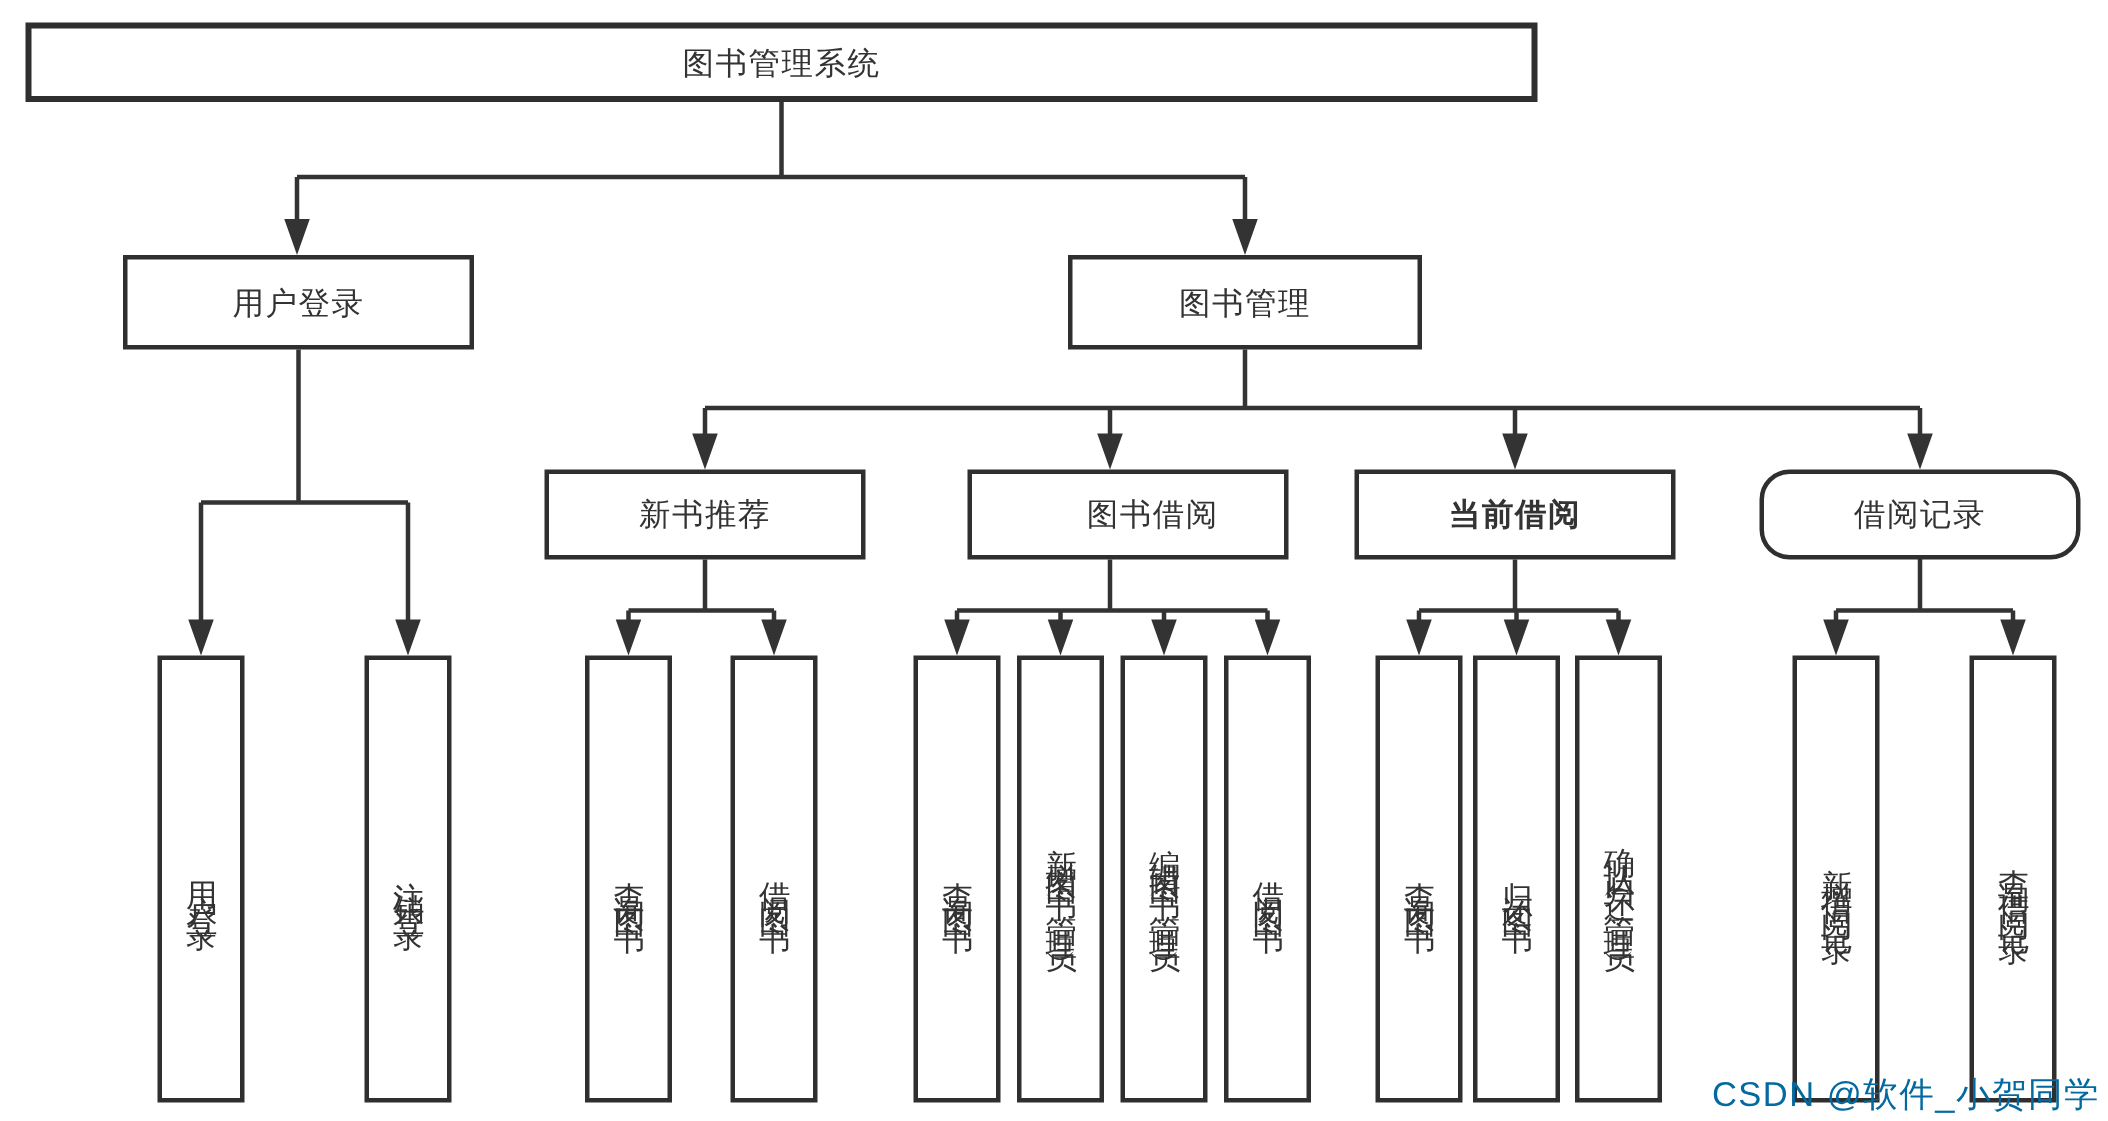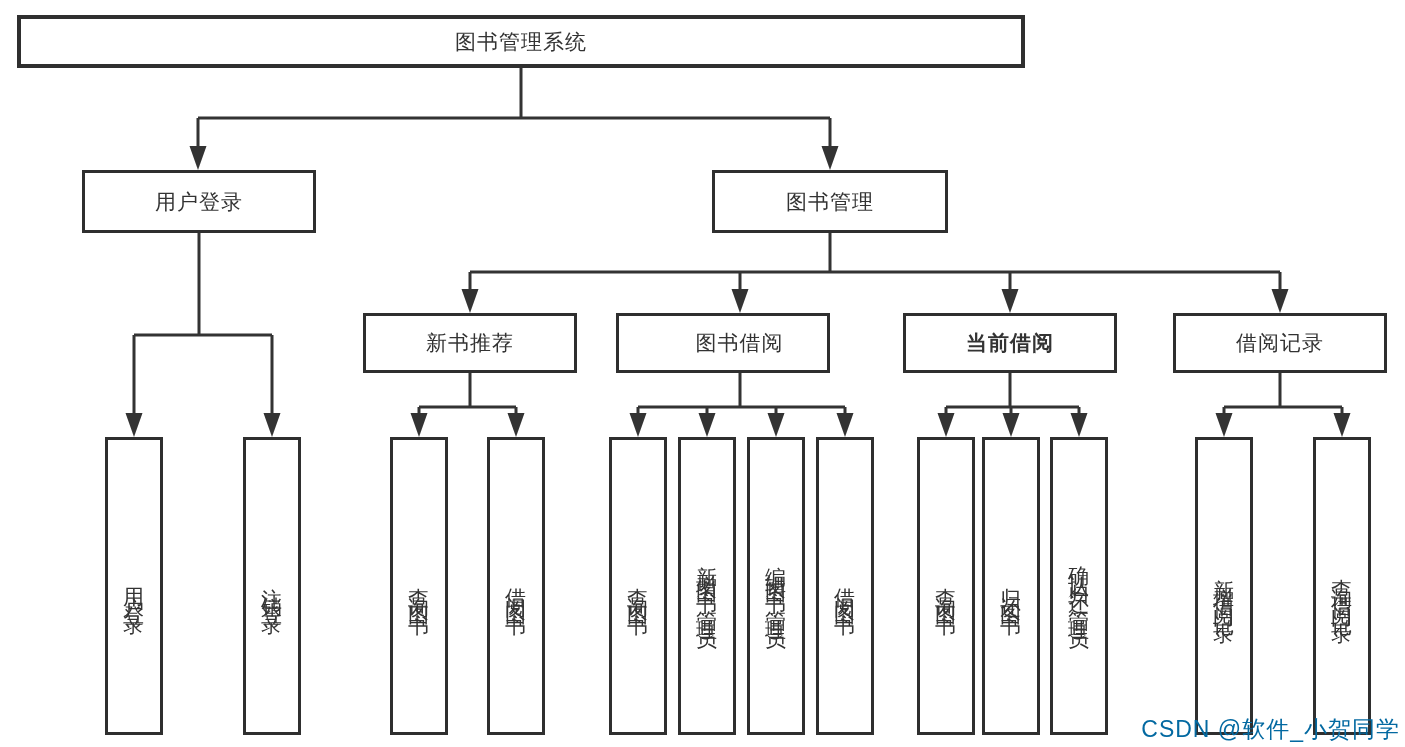--- a/index.html
+++ b/index.html
@@ -95,23 +95,23 @@
       <polygon points="1333.5,413 1350.5,413 1342,437"></polygon>
     </g>
   </svg>
 
   <div class="box h-box root-box" style="left:17px; top:15px; width:1008px; height:53px;">图书管理系统</div>
 
   <div class="box h-box lvl2" style="left:82px; width:234px;">用户登录</div>
   <div class="box h-box lvl3" style="left:363px;">新书推荐</div>
 
   <div class="box h-box lvl2" style="left:712px; width:236px;">图书管理</div>
-  <div class="box h-box lvl3" style="left:616px;padding-left:33px;">图书借阅</div>
+  <div class="box h-box lvl3" style="left:645px;padding-left:33px;">图书借阅</div>
   <div class="box h-box lvl3" style="left:903px;font-weight:bold;">当前借阅</div>
-  <div class="box h-box lvl3" style="left:1173px;">借阅记录</div>
+  <div class="box h-box lvl3" style="left:1173px;border-radius:20px;">借阅记录</div>
 
   <div class="box v-box leaf" style="left:105px;">用户登录</div>
   <div class="box v-box leaf" style="left:243px;">注销登录</div>
 
   <div class="box v-box leaf" style="left:390px;">查询图书</div>
   <div class="box v-box leaf" style="left:487px;">借阅图书</div>
 
   <div class="box v-box leaf" style="left:609px;">查询图书</div>
   <div class="box v-box leaf" style="left:678px;">新增图书（管理员）</div>
   <div class="box v-box leaf" style="left:747px;">编辑图书（管理员）</div>

